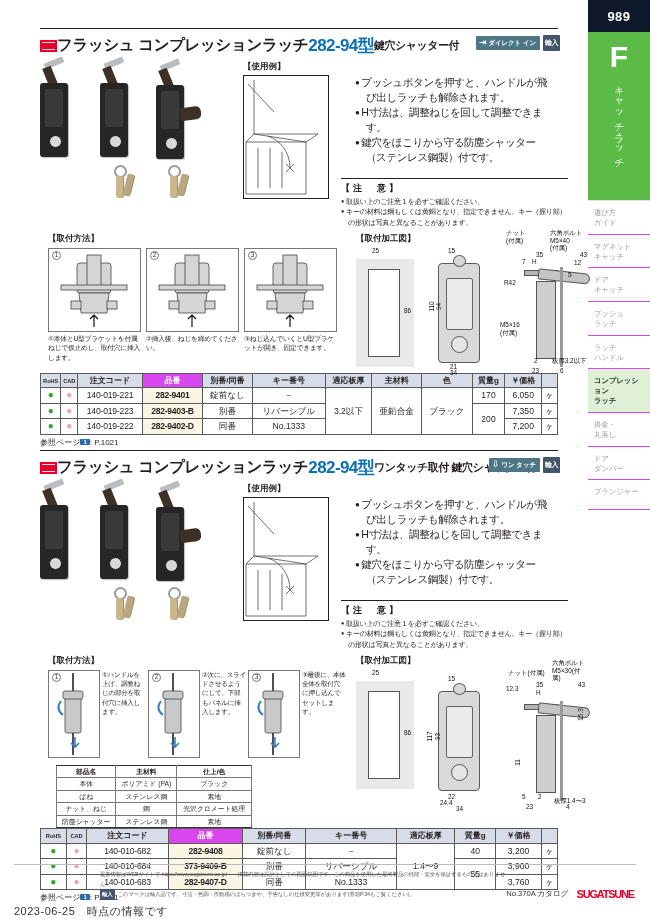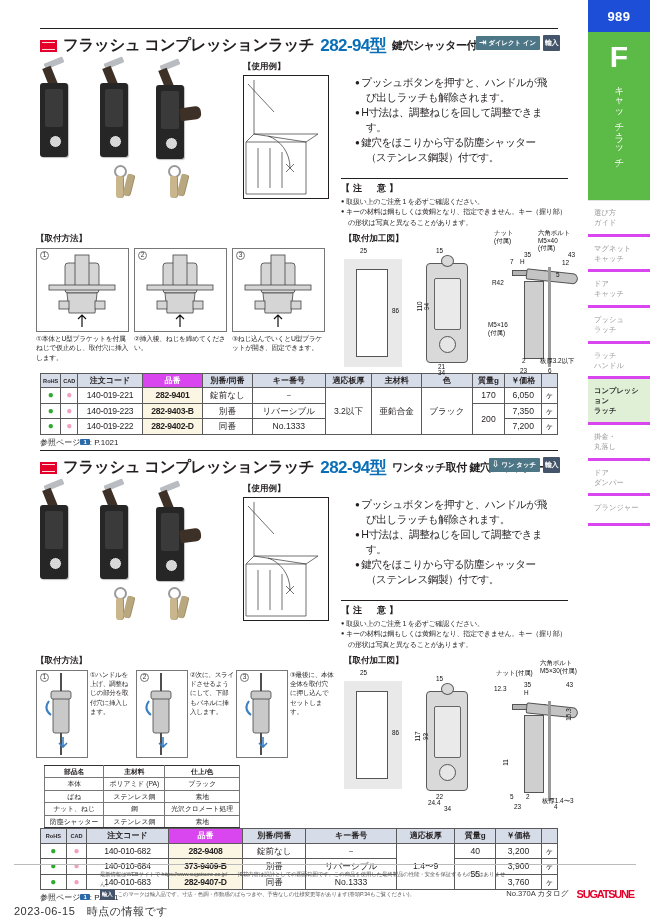--- a/index.html
+++ b/index.html
@@ -12,49 +12,49 @@
     position:relative;
     overflow:hidden;
   }
 
   
   .side-rail{
     position:absolute; top:0; right:0; width:62px; height:858px;
     background:#ffffff;
   }
   .rail-pageno{
-    height:32px; background:#1d4ed8; color:#fff;
+    height:32px; background:#0f172a; color:#fff;
     display:flex; align-items:center; justify-content:center;
     font-size:13px; font-weight:bold; letter-spacing:.5px;
   }
   .rail-tab{
     height:168px; background:#5cbb46; color:#fff;
     display:flex; flex-direction:column; align-items:center;
     padding-top:10px;
   }
   .rail-tab .letter{ font-size:30px; font-weight:bold; line-height:1; }
   .rail-tab .vert{
     margin-top:8px; font-size:9.5px; line-height:1.32;
     writing-mode:vertical-rl; text-orientation:upright;
     letter-spacing:1px; height:110px;
   }
   .rail-item{
     font-size:7.3px; color:#9a9a9a; line-height:1.35;
-    padding:7px 5px 6px 6px; border-bottom:3px solid #d946ef;
+    padding:7px 5px 6px 6px; border-bottom:1px solid #d946ef;
     min-height:30px;
   }
   .rail-item:first-of-type{ border-top:1px solid #e2e2e2; }
   .rail-item.active{ background:#dff0d6; color:#2f2f2f; font-weight:bold; }
 
   
   .section{ position:absolute; left:0; width:588px; }
   .sec-rule{ border-top:1.6px solid #231f20; margin:0 30px 0 40px; }
 
   .sec-head{
-    display:flex; align-items:center; gap:6px;
+    display:flex; align-items:center; 
     padding:5px 0 4px 40px; position:relative;
   }
   .brand-chip{
     width:17px; height:12px; background:#e4002b; flex:0 0 auto;
     position:relative;
   }
   .brand-chip::after{
     content:""; position:absolute; inset:2px 2px;
     border-top:1px solid rgba(255,255,255,.85);
     border-bottom:1px solid rgba(255,255,255,.85);
@@ -140,21 +140,21 @@
     font-size:7.1px; line-height:1.45; letter-spacing:-.3px;
     padding-left:7px; text-indent:-7px;
   }
   .caution-list li::before{ content:"●"; font-size:5.5px; margin-right:2px; vertical-align:1.5px; }
   .ref-chip{
     display:inline-block; background:#2b6aa8; color:#fff; font-size:6px;
     padding:0 3px; border-radius:1px; font-weight:bold; vertical-align:1px;
   }
 
   
-  .row-mid{ display:flex; padding-left:36px; padding-top:5px; }
+  .row-mid{ display:flex; padding-left:48px; padding-top:5px; }
   .install-col{ width:300px; }
   .draw-col{ flex:1; padding-left:8px; }
 
   .steps{ display:flex; gap:5px; margin-top:3px; }
   .step{ width:93px; }
   .step-img{
     height:84px; border:1px solid #777; background:#fff; position:relative; overflow:hidden;
   }
   .step-no{
     position:absolute; left:3px; top:2px; font-size:6.5px; color:#333;
@@ -814,14 +814,14 @@
       <div class="foot-line">最新情報はWEBサイトで https://www.sugatsune.co.jp/　　掲載内容は設計としての図面範囲です。この商品を使用した最終製品の性能・安全を保証するものではありません。</div>
       <div class="foot-line">
         <span class="foot-imp">輸入</span><span>このマークは輸入品です。寸法・色調・作動感のばらつきや、予告なしの仕様変更等があります(巻頭P.34もご覧ください)。</span>
       </div>
     </div>
     <div class="foot-right">
       <span class="foot-cat">No.370A カタログ</span>
       <span class="foot-logo">SUGATSUNE</span>
     </div>
   </div>
-  <div class="stamp">2023-06-15　時点の情報です</div>
+  <div class="stamp">2023-06-25　時点の情報です</div>
 </div>
 
 </body></html>

